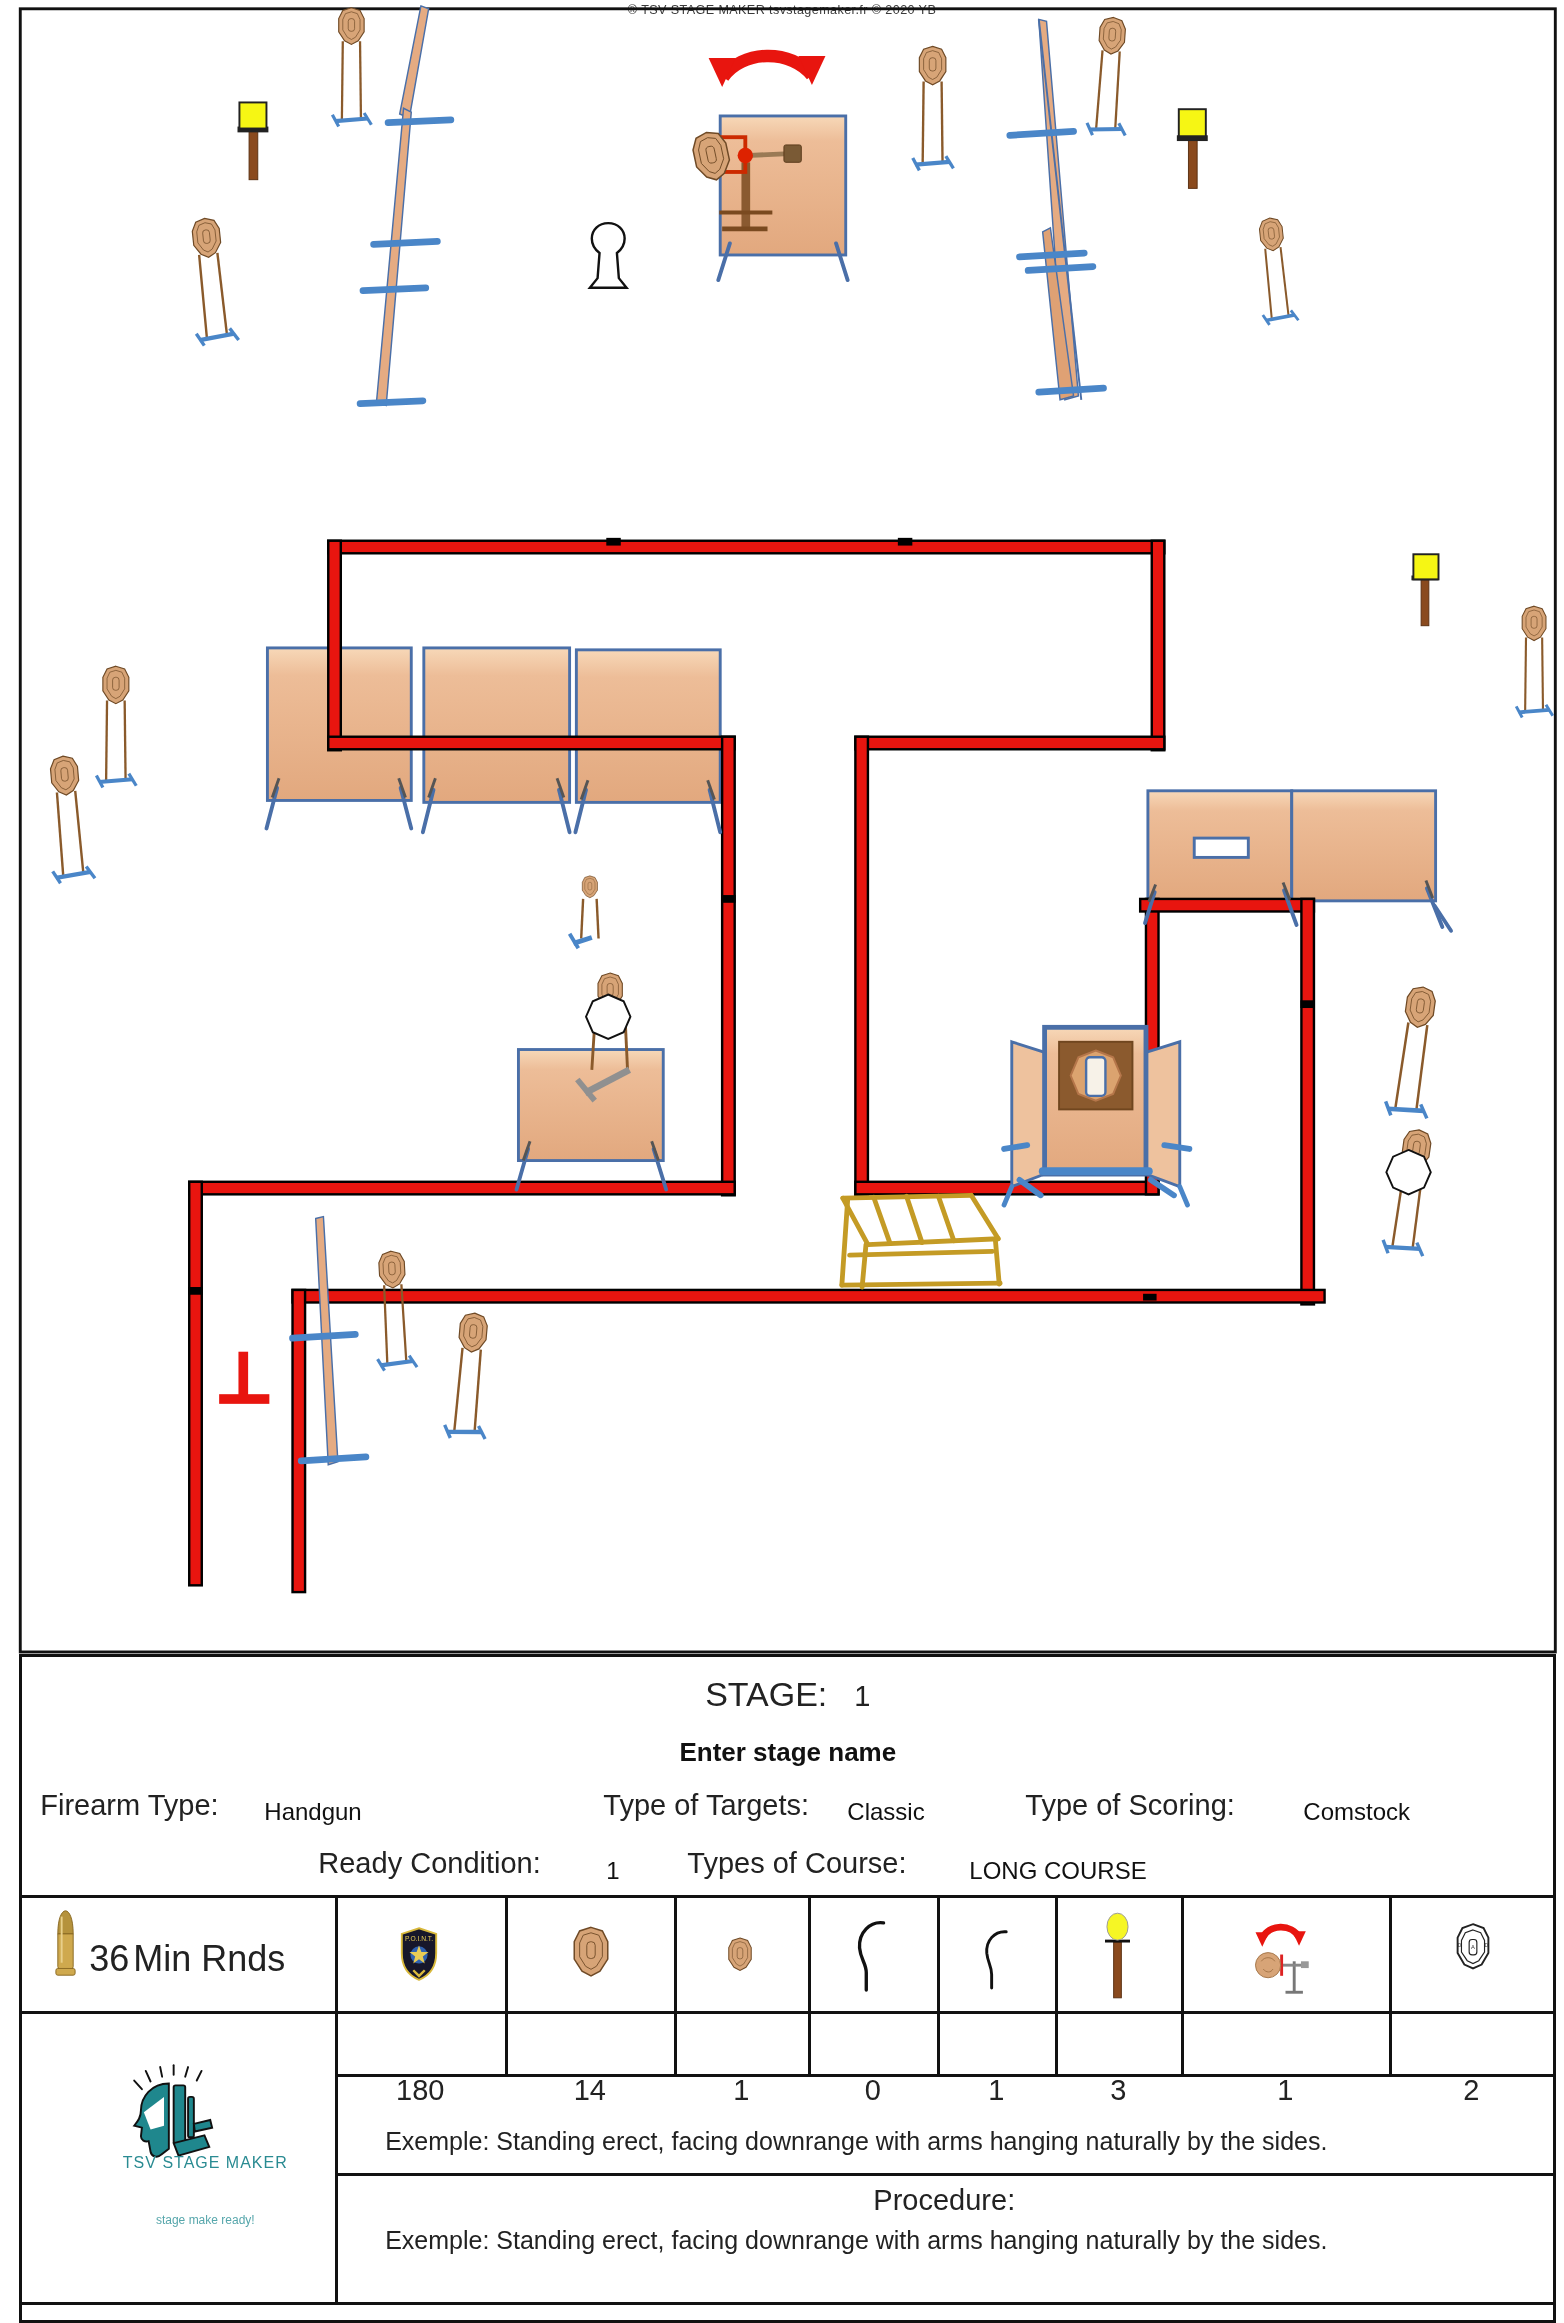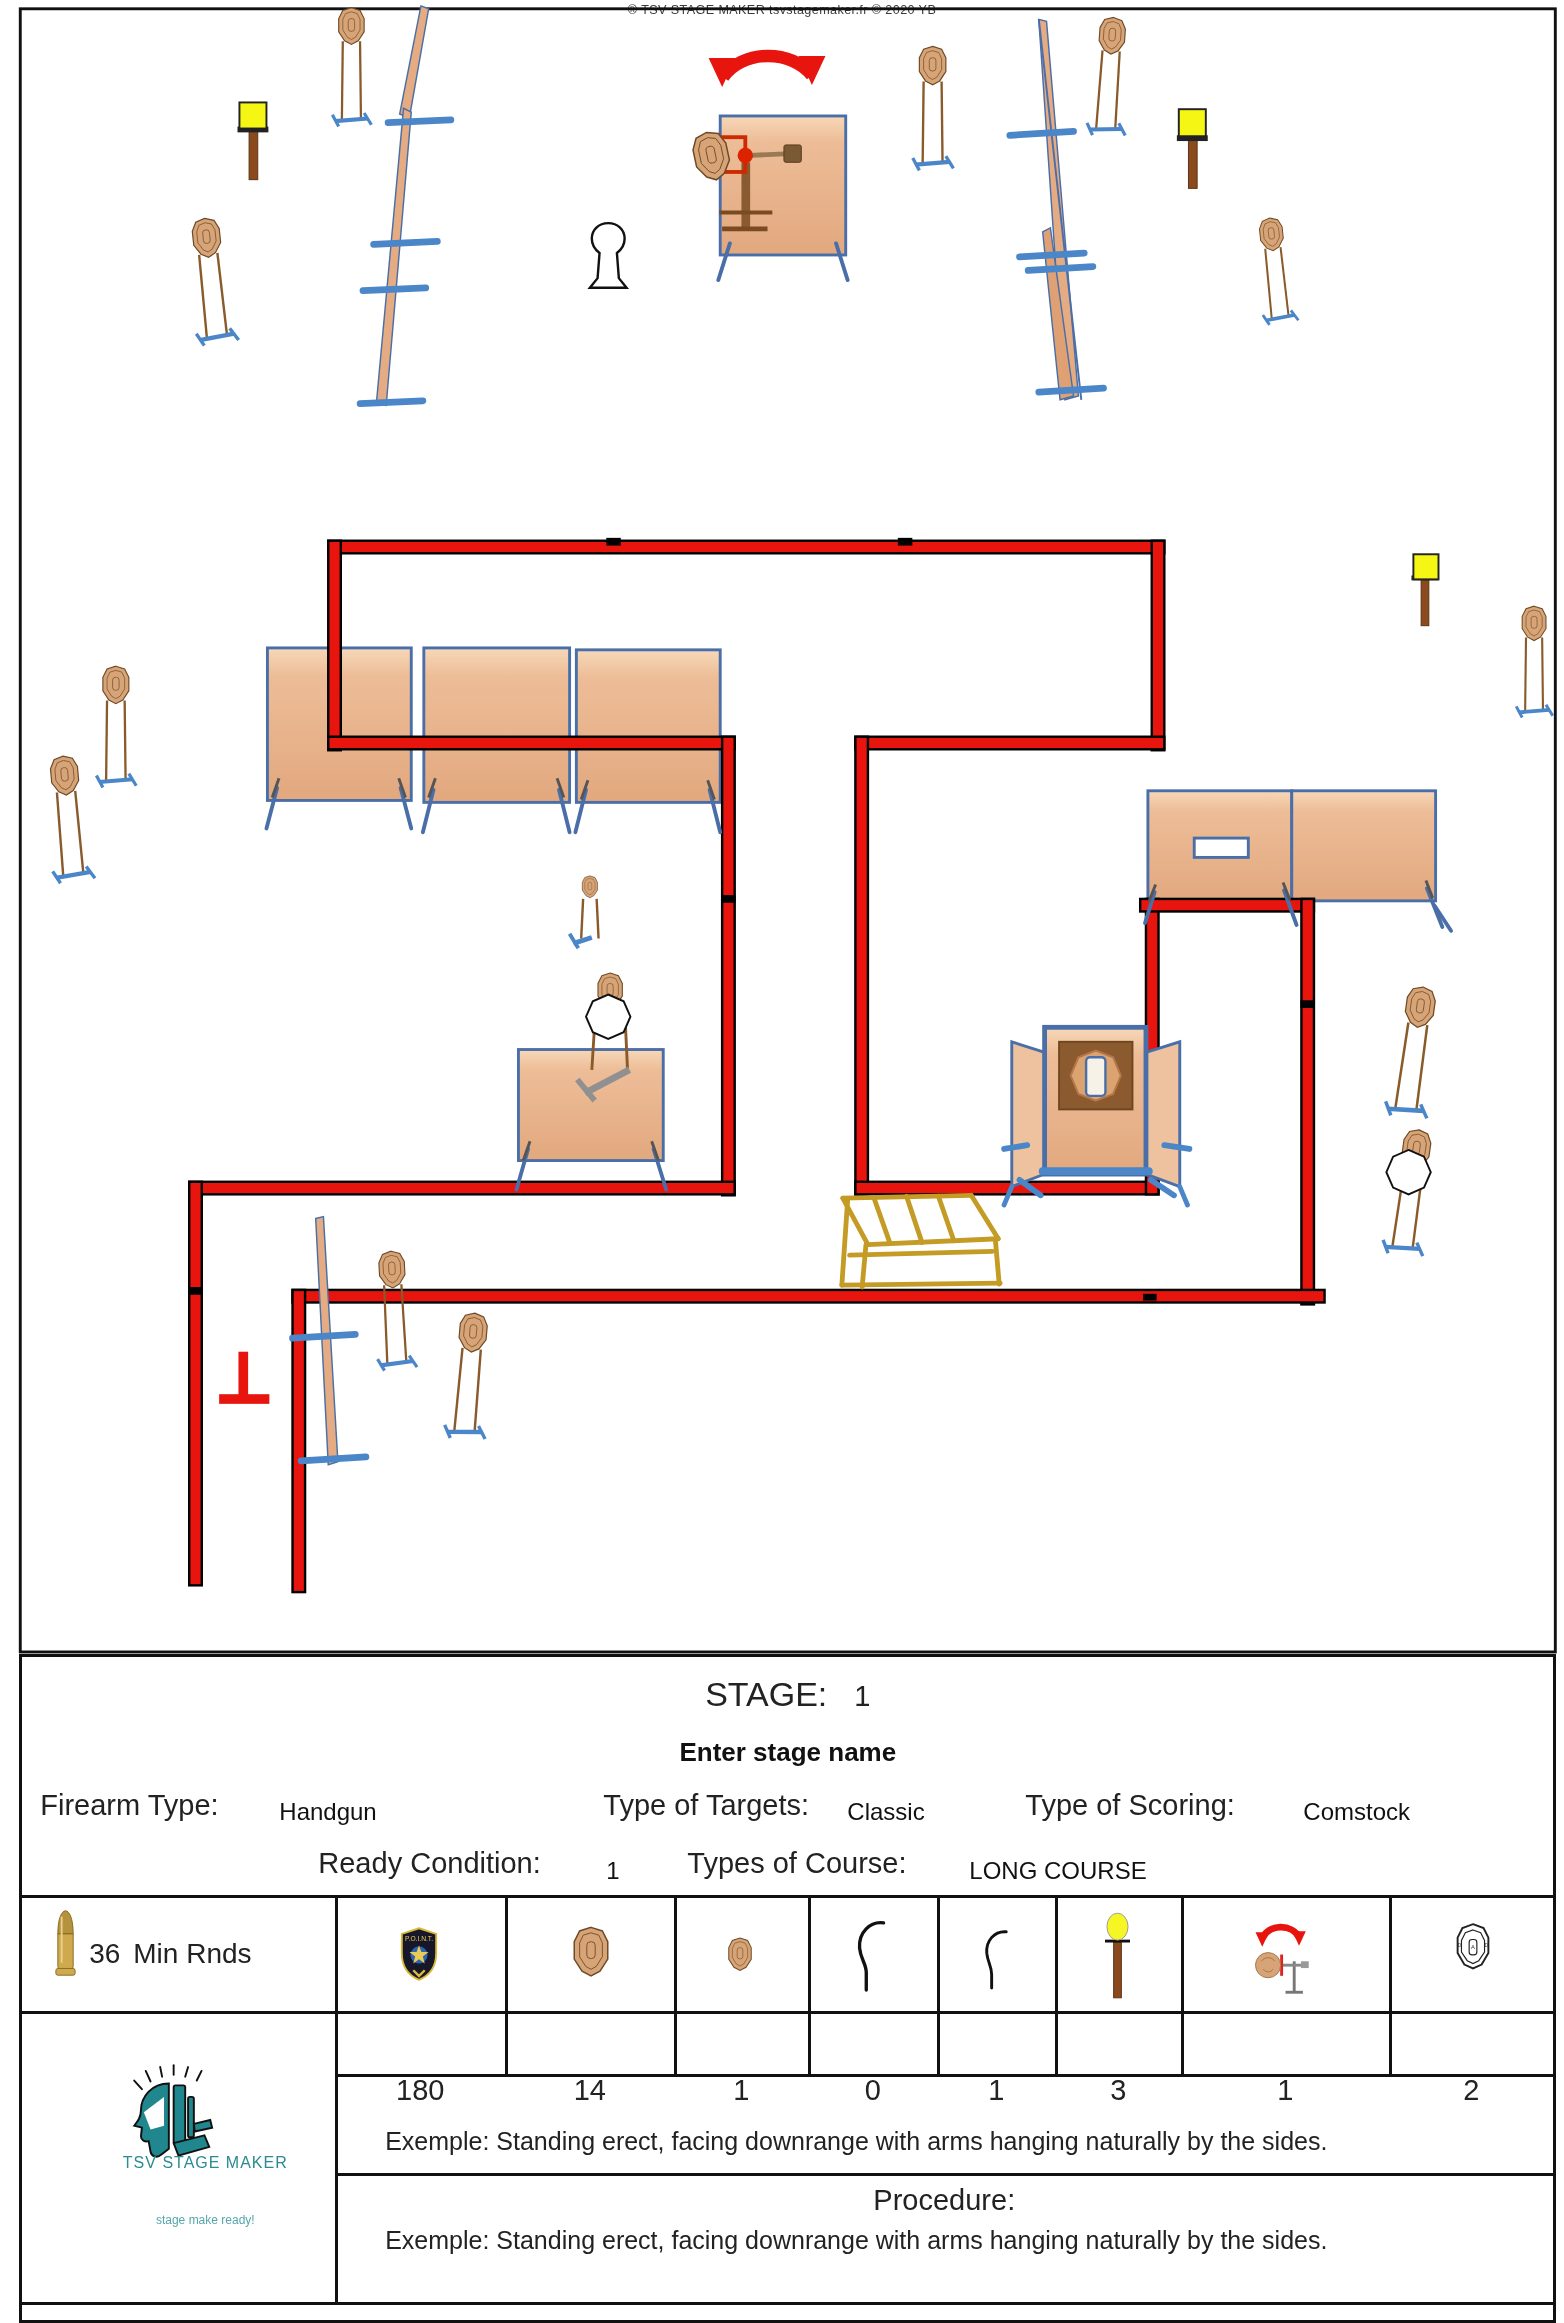--- a/index.html
+++ b/index.html
@@ -13,21 +13,21 @@
   .ln{position:absolute;background:#111;}
   .stage-row{position:absolute;top:21px;left:0;right:0;text-align:center;font-size:34px;color:#222;}
   .stage-row .val{font-size:29px;margin-left:27px;}
   .stage-name{position:absolute;top:83px;left:0;right:0;text-align:center;
         font-size:26px;font-weight:bold;color:#111;}
   .flabel{position:absolute;font-size:29px;color:#222;white-space:nowrap;}
   .fvalue{position:absolute;font-size:24px;color:#111;white-space:nowrap;}
   .num{position:absolute;top:357px;height:63px;line-height:63px;text-align:center;font-size:29px;color:#222;margin-top:48px;}
   .sect-title{position:absolute;left:316px;width:1218px;text-align:center;font-size:29px;color:#222;}
   .sect-text{position:absolute;left:316px;width:1042px;text-align:center;font-size:25px;color:#222;}
-  .minrnds{font-size:28px;color:#222;}
+  .minrnds{font-size:36px;color:#222;}
   .logo-title{position:absolute;top:500px;left:0;width:372px;text-align:center;
         font-size:16px;color:#2a8b92;letter-spacing:1px;}
   .logo-tag{position:absolute;top:559px;left:0;width:372px;text-align:center;
         font-size:12px;color:#56a6ab;}
 </style>
 </head>
 <body>
 
 <div class="page">
 
@@ -282,21 +282,21 @@
     <div class="ln" style="left:1036px;top:241px;width:2.9px;height:182px"></div>
     <div class="ln" style="left:1162px;top:241px;width:2.9px;height:182px"></div>
     <div class="ln" style="left:1370px;top:241px;width:2.9px;height:182px"></div>
 
     <div class="stage-row">
       <span>STAGE:</span><span class="val">1</span>
     </div>
     <div class="stage-name">Enter stage name</div>
 
     <div class="flabel" style="left:21px;top:135px">Firearm Type:</div>
-    <div class="fvalue" style="left:260px;top:144px">Handgun</div>
+    <div class="fvalue" style="left:245px;top:144px">Handgun</div>
     <div class="flabel" style="left:584px;top:135px">Type of Targets:</div>
     <div class="fvalue" style="left:828px;top:144px">Classic</div>
     <div class="flabel" style="left:1006px;top:135px">Type of Scoring:</div>
     <div class="fvalue" style="left:1284px;top:144px">Comstock</div>
 
     <div class="flabel" style="left:299px;top:193px">Ready Condition:</div>
     <div class="fvalue" style="left:587px;top:203px">1</div>
     <div class="flabel" style="left:668px;top:193px">Types of Course:</div>
     <div class="fvalue" style="left:950px;top:203px">LONG COURSE</div>
 

